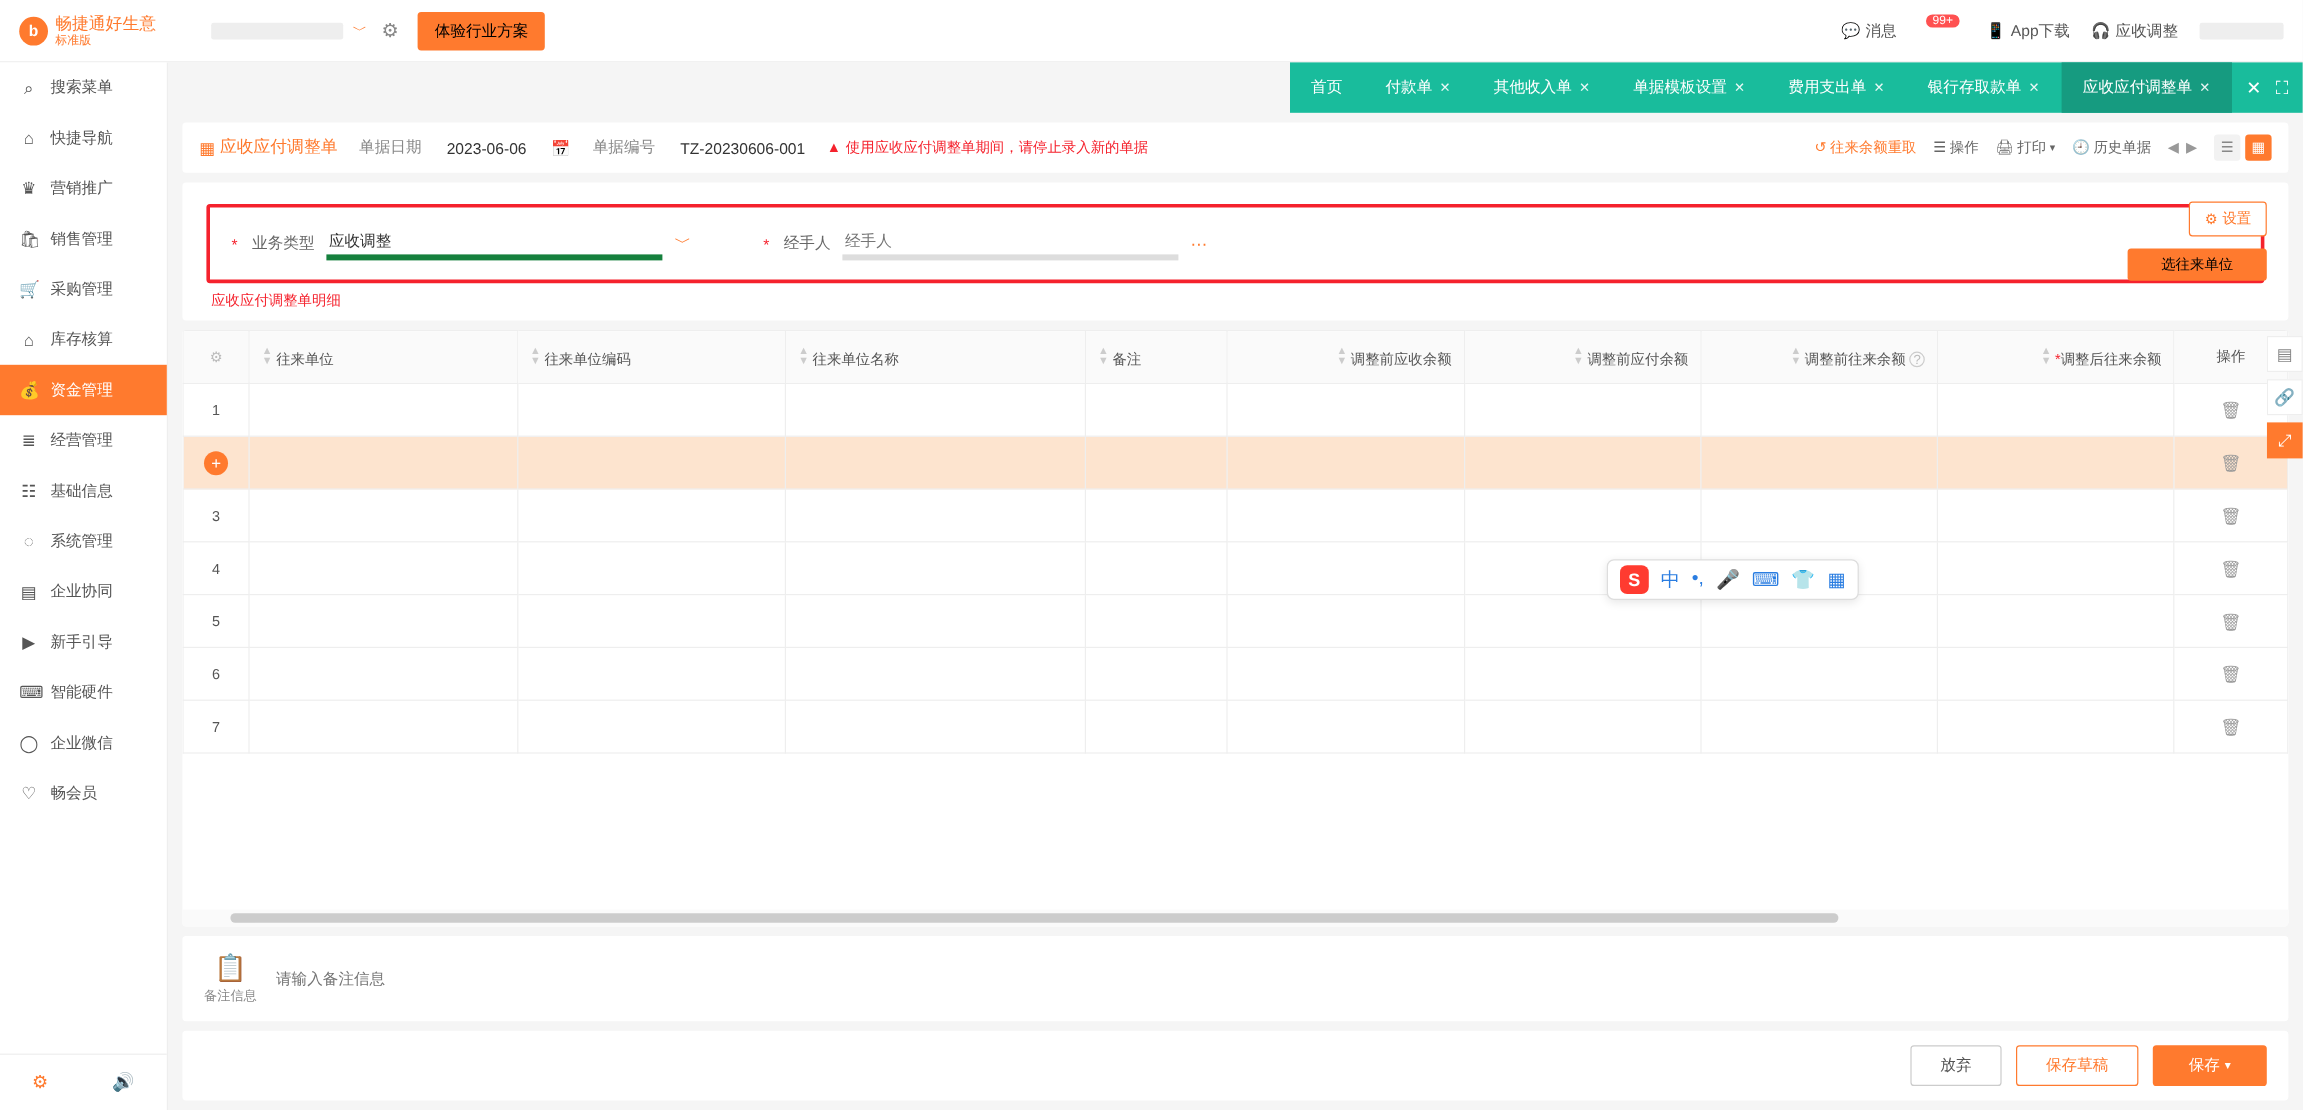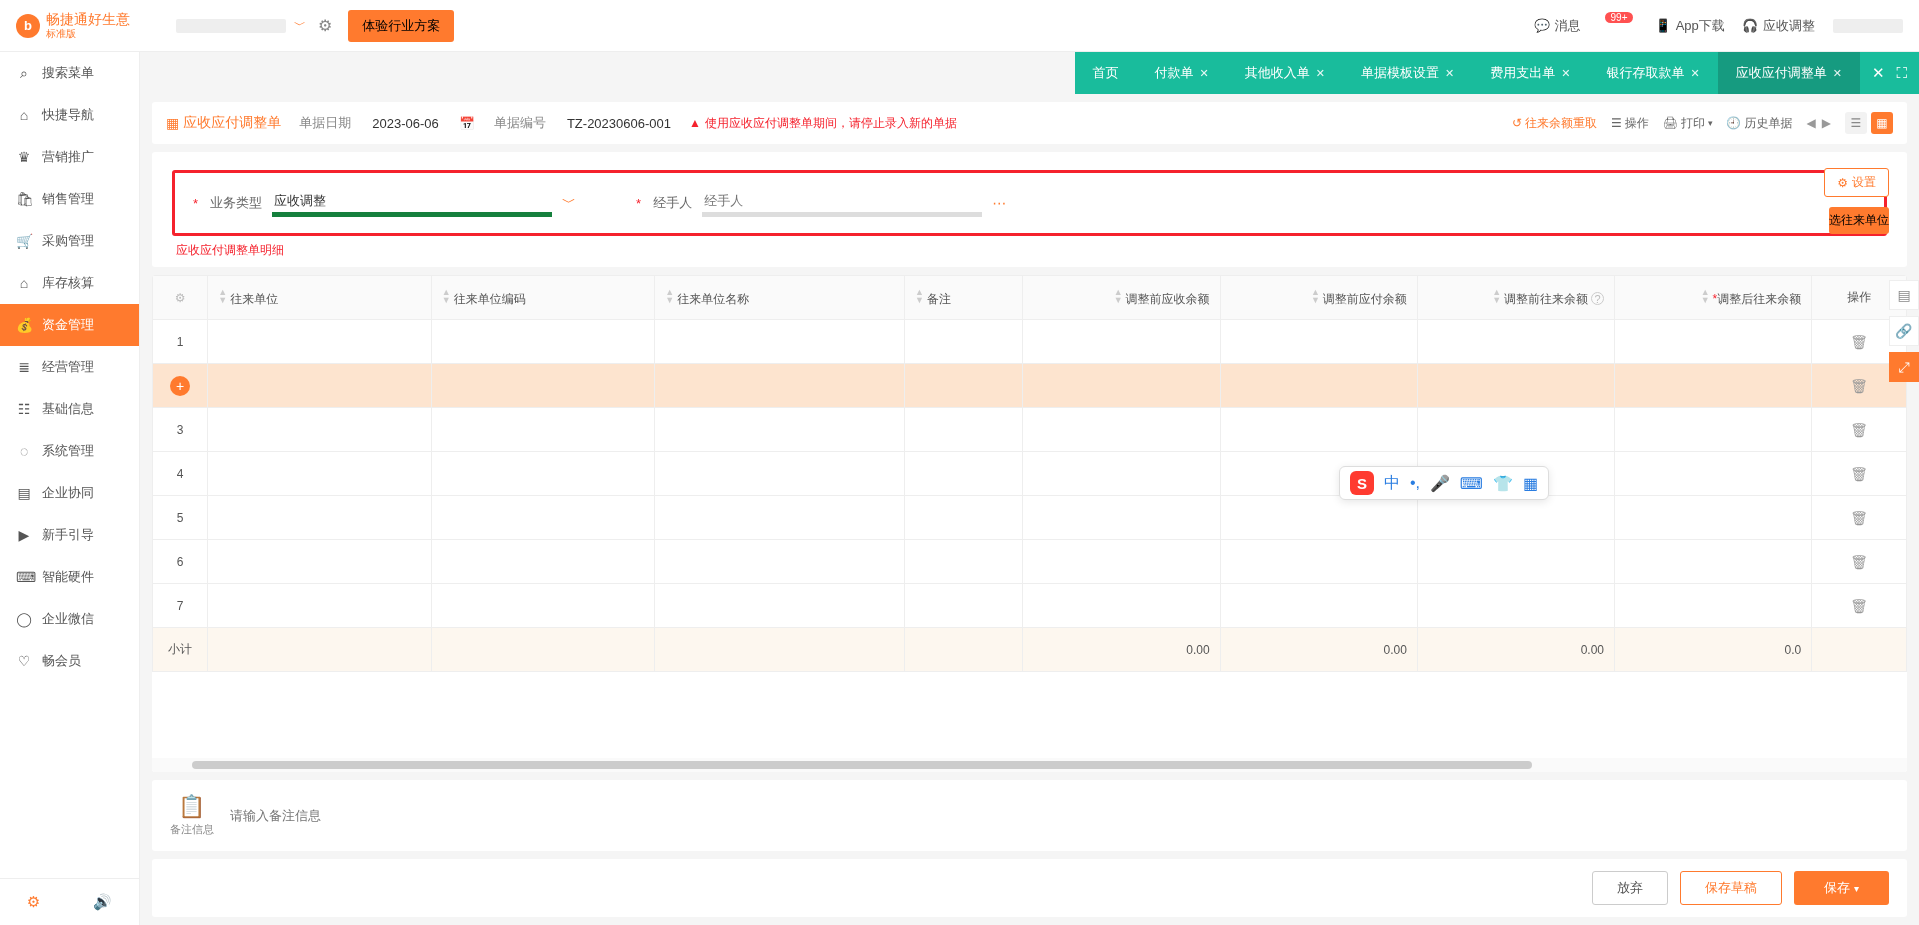--- a/index.html
+++ b/index.html
@@ -280,21 +280,21 @@
             </div>
           </div>
         </div>
 
         <div class="form-card">
           <div class="card-actions">
             <button class="btn-outline-orange">
                 <span>⚙</span>
                 <span>设置</span>
               </button>
-            <button class="btn-orange" style="margin:0;padding:5px 0;font-size:12px">选往来单位</button>
+            <button class="btn-orange" style="margin:0;padding:5px 28px;font-size:12px">选往来单位</button>
           </div>
           <div class="form-box">
             <div class="form-field">
               <span class="req">*</span>
               <span class="flabel">业务类型</span>
               <input class="finput" value="应收调整" style="">
               <span class="field-icon">﹀</span>
             </div>
             <div class="form-field">
               <span class="req">*</span>
@@ -401,32 +401,20 @@
                     <td></td>
                     <td></td>
                     <td></td>
                     <td></td>
                     <td class="num-right"></td>
                     <td class="num-right"></td>
                     <td class="num-right"></td>
                     <td class="num-right"></td>
                     <td class="col-op"><span class="trash">🗑</span></td>
                   </tr>
-                  <tr class="subtotal">
-                    <td class="col-idx">小计</td>
-                    <td></td>
-                    <td></td>
-                    <td></td>
-                    <td></td>
-                    <td class="num-right">0.00</td>
-                    <td class="num-right">0.00</td>
-                    <td class="num-right">0.00</td>
-                    <td class="num-right">0.0</td>
-                    <td class="col-op"></td>
-                  </tr>
                 </tbody>
             </table>
           </div>
           <div class="scrollbar-fake">
               <div class="scroll-thumb"></div>
             </div>
         </div>
 
         <div class="remark-card">
           <div class="remark-icon">

